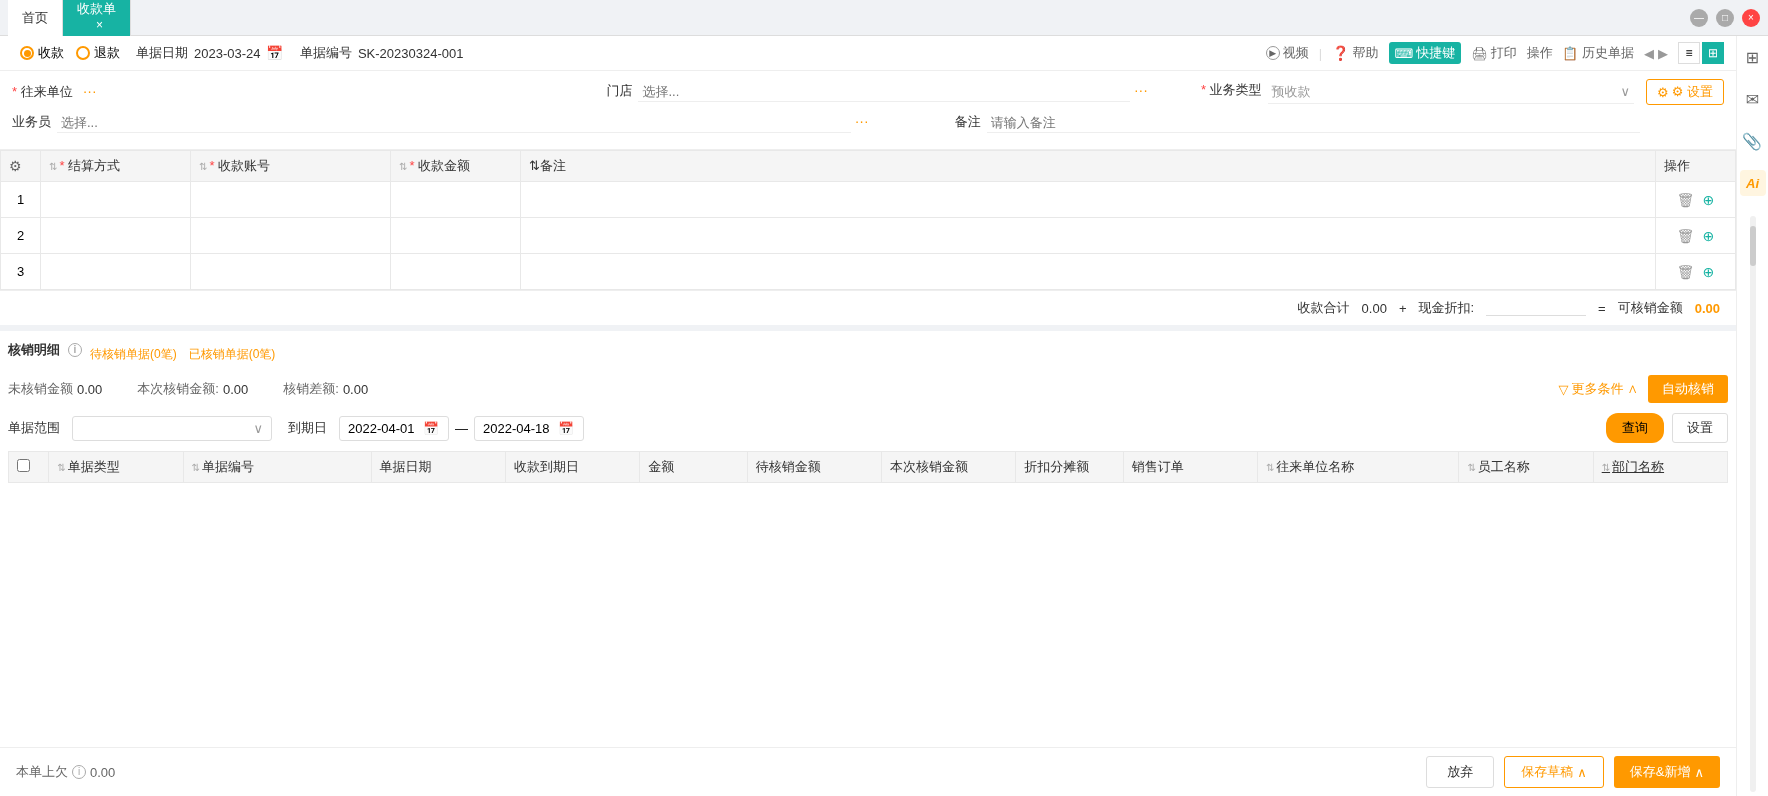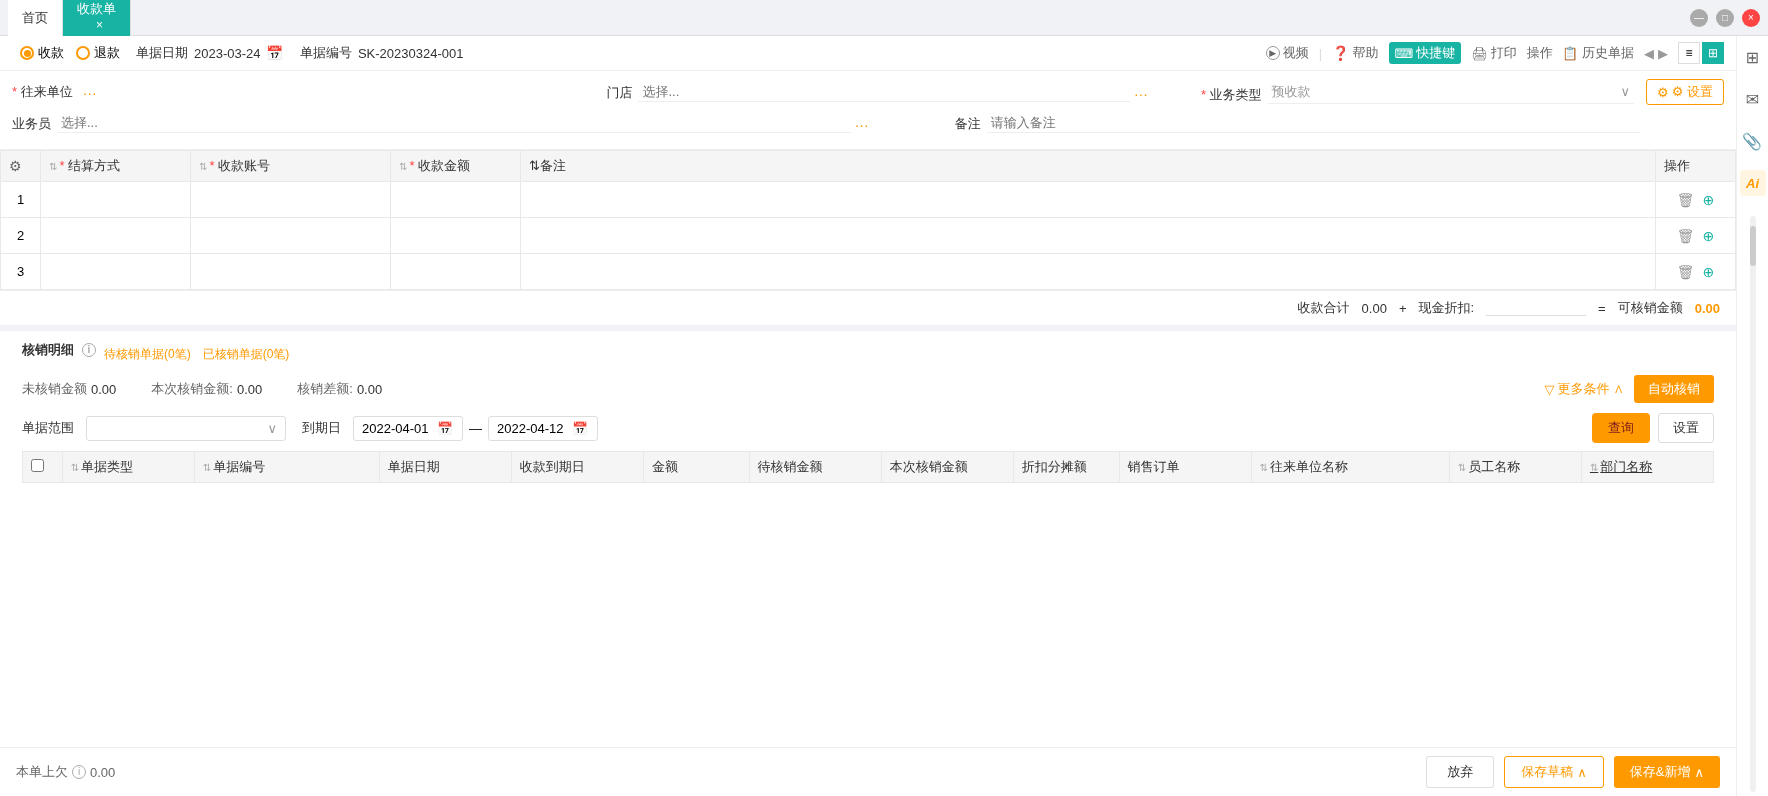--- a/index.html
+++ b/index.html
@@ -114,21 +114,21 @@
       background: #fff;
       border-bottom: 1px solid #eee;
       flex-shrink: 0;
     }
     .form-row {
       display: flex; align-items: center;
       gap: 0;
       margin-bottom: 8px;
     }
     .form-field {
-      display: flex; align-items: flex-end;
+      display: flex; align-items: flex-start;
       flex: 1;
       min-width: 0;
     }
     .form-field-label {
       white-space: nowrap;
       color: #333;
       margin-right: 6px;
       min-width: fit-content;
     }
     .form-field-label.required::before {
@@ -236,21 +236,21 @@
       width: 100px;
       outline: none;
       text-align: right;
       font-size: 13px;
     }
 
     
     .writeoff-section {
       background: #fff;
       border-top: 6px solid #f0f2f5;
-      padding: 10px 22px 0;
+      padding: 10px 8px 0;
       flex-shrink: 0;
     }
     .section-title {
       display: flex; align-items: center; gap: 8px;
       font-size: 14px; font-weight: 600; color: #333;
       margin-bottom: 8px;
     }
     .section-tabs { display: flex; gap: 12px; }
     .section-tab {
       color: #f90; cursor: pointer; font-size: 12px;
@@ -287,24 +287,24 @@
       border: 1px solid #ddd;
       padding: 4px 8px;
       border-radius: 3px;
       font-size: 13px;
       width: 110px;
       display: flex; align-items: center; justify-content: space-between;
       cursor: pointer;
     }
     .query-btn {
       background: #f90;
-      color: #7f1d1d;
+      color: #000000;
       border: none;
       padding: 5px 16px;
-      border-radius: 4px;
+      border-radius: 12px;
       cursor: pointer;
       font-size: 13px;
     }
     .settings-btn2 {
       background: #fff;
       border: 1px solid #ddd;
       padding: 5px 14px;
       border-radius: 3px;
       cursor: pointer;
       font-size: 13px;
@@ -686,21 +686,21 @@
           </div>
         </div>
         <div class="date-range">
           <span class="form-field-label">到期日</span>
           <div class="date-input">
             <span>2022-04-01</span>
             <span>📅</span>
           </div>
           <span>—</span>
           <div class="date-input">
-            <span>2022-04-12</span>
+            <span>2022-04-18</span>
             <span>📅</span>
           </div>
         </div>
         <div style="margin-left:auto; display:flex; gap:8px;">
           <button class="query-btn">查询</button>
           <button class="settings-btn2">设置</button>
         </div>
       </div>
 
       <div class="writeoff-table-area" style="flex:1; overflow:auto;">

